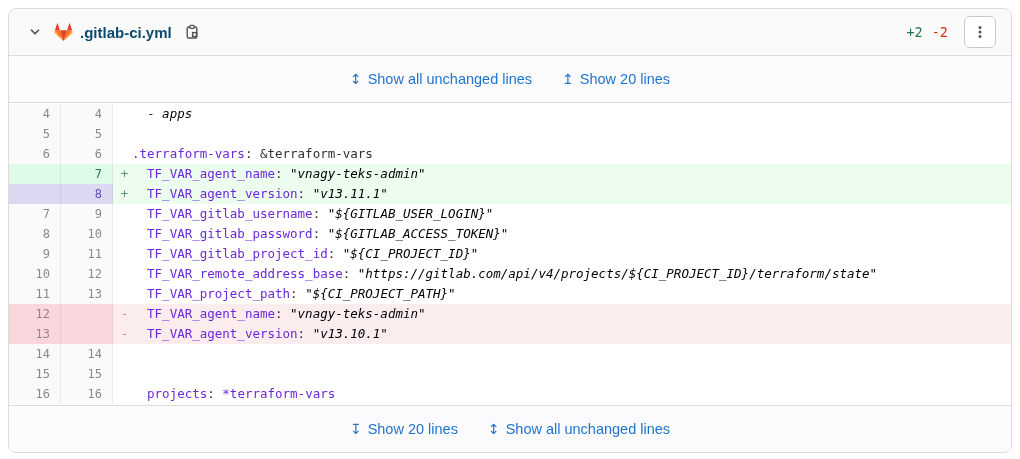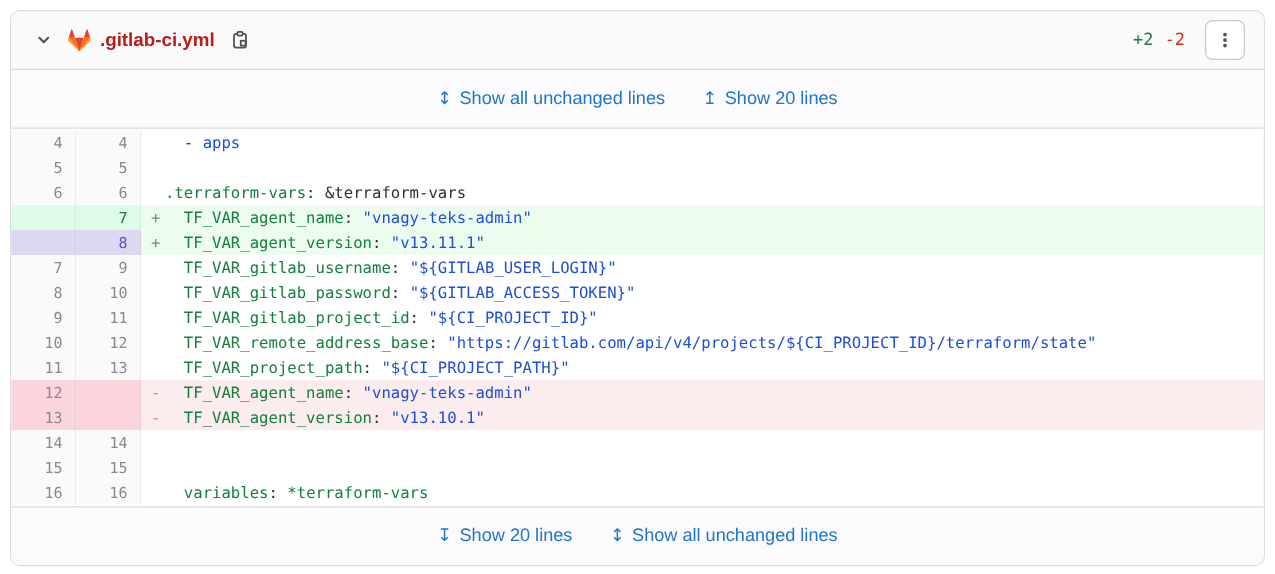--- a/index.html
+++ b/index.html
@@ -17,21 +17,21 @@
   .hdr {
     display:flex; align-items:center; height:47px; padding:0 15px;
     background:#fafafa; border-bottom:1px solid #dcdcde;
   }
   .icon-btn {
     background:transparent; border:none; padding:0; margin:0;
     width:22px; height:22px; display:flex; align-items:center; justify-content:center;
     cursor:pointer; color:#535158;
   }
   .logo { width:19px; height:19px; margin:0 7px 0 8px; }
-  .fname { font-weight:700; font-size:15px; color:#b91c1c; margin-right:9px;text-align:right; }
+  .fname { font-weight:700; font-size:15px; color:#0c4a6e; margin-right:9px;text-align:right; }
   .counts {
     margin-left:auto; display:flex; gap:9px;
     font-family:"DejaVu Sans Mono","Liberation Mono",monospace; font-size:13.5px;
   }
   .plus  { color:#217645; }
   .minus { color:#dd2b0e; }
   .kebab {
     width:32px; height:32px; margin-left:16px; background:#fff;
     border:1px solid #c9c9cd; border-radius:6px; cursor:pointer;
     display:flex; align-items:center; justify-content:center; padding:0;
@@ -61,22 +61,22 @@
   }
   .code { flex:1 1 auto; white-space:pre; color:#303030; padding-left:4px; overflow:hidden; }
   .marker { display:inline-block; width:15px; text-align:center; }
   .diff-row.added .lnum   { background:#ddfbe6; color:#217645; }
   .diff-row.added .code   { background:#ecfdf0; }
   .diff-row.added .marker { color:#5c9474; }
   .diff-row.removed .lnum   { background:#fad6dc; color:#90858a; }
   .diff-row.removed .code   { background:#fbecee; }
   .diff-row.removed .marker { color:#c08d96; }
   .diff-row.selected .lnum  { background:#dcd8f1; color:#5f4dbe; }
-  .tk-key   { color:#15803d;margin-top:48px; }
-  .tk-str   { color:#1d4ed8; }
+  .tk-key   { color:#6d28d9;margin-top:48px; }
+  .tk-str   { color:#000000;font-style:italic; }
   .tk-plain { color:#303030; }
 </style>
 </head>
 <body>
 
 <div class="card">
 
   <div class="hdr">
     <button class="icon-btn">
       <span style="display:flex">
@@ -198,21 +198,21 @@
         <div class="lnum">14</div>
         <div class="code"><span class="marker"></span></div>
       </div>
       <div class="diff-row context">
         <div class="lnum">15</div>
         <div class="lnum">15</div>
       </div>
       <div class="diff-row context">
         <div class="lnum">16</div>
         <div class="lnum">16</div>
-        <div class="code"><span class="marker"></span><span class="tk-plain">  </span><span class="tk-key">variables</span><span class="tk-plain">: </span><span class="tk-key">*terraform-vars</span></div>
+        <div class="code"><span class="marker"></span><span class="tk-plain">  </span><span class="tk-key">projects</span><span class="tk-plain">: </span><span class="tk-key">*terraform-vars</span></div>
       </div>
     </div>
 
   <div class="expander bottom">
     <a class="xlink">
       <span class="xicon">↧</span>
       <span>Show 20 lines</span>
     </a>
     <a class="xlink">
       <span class="xicon">↕</span>

